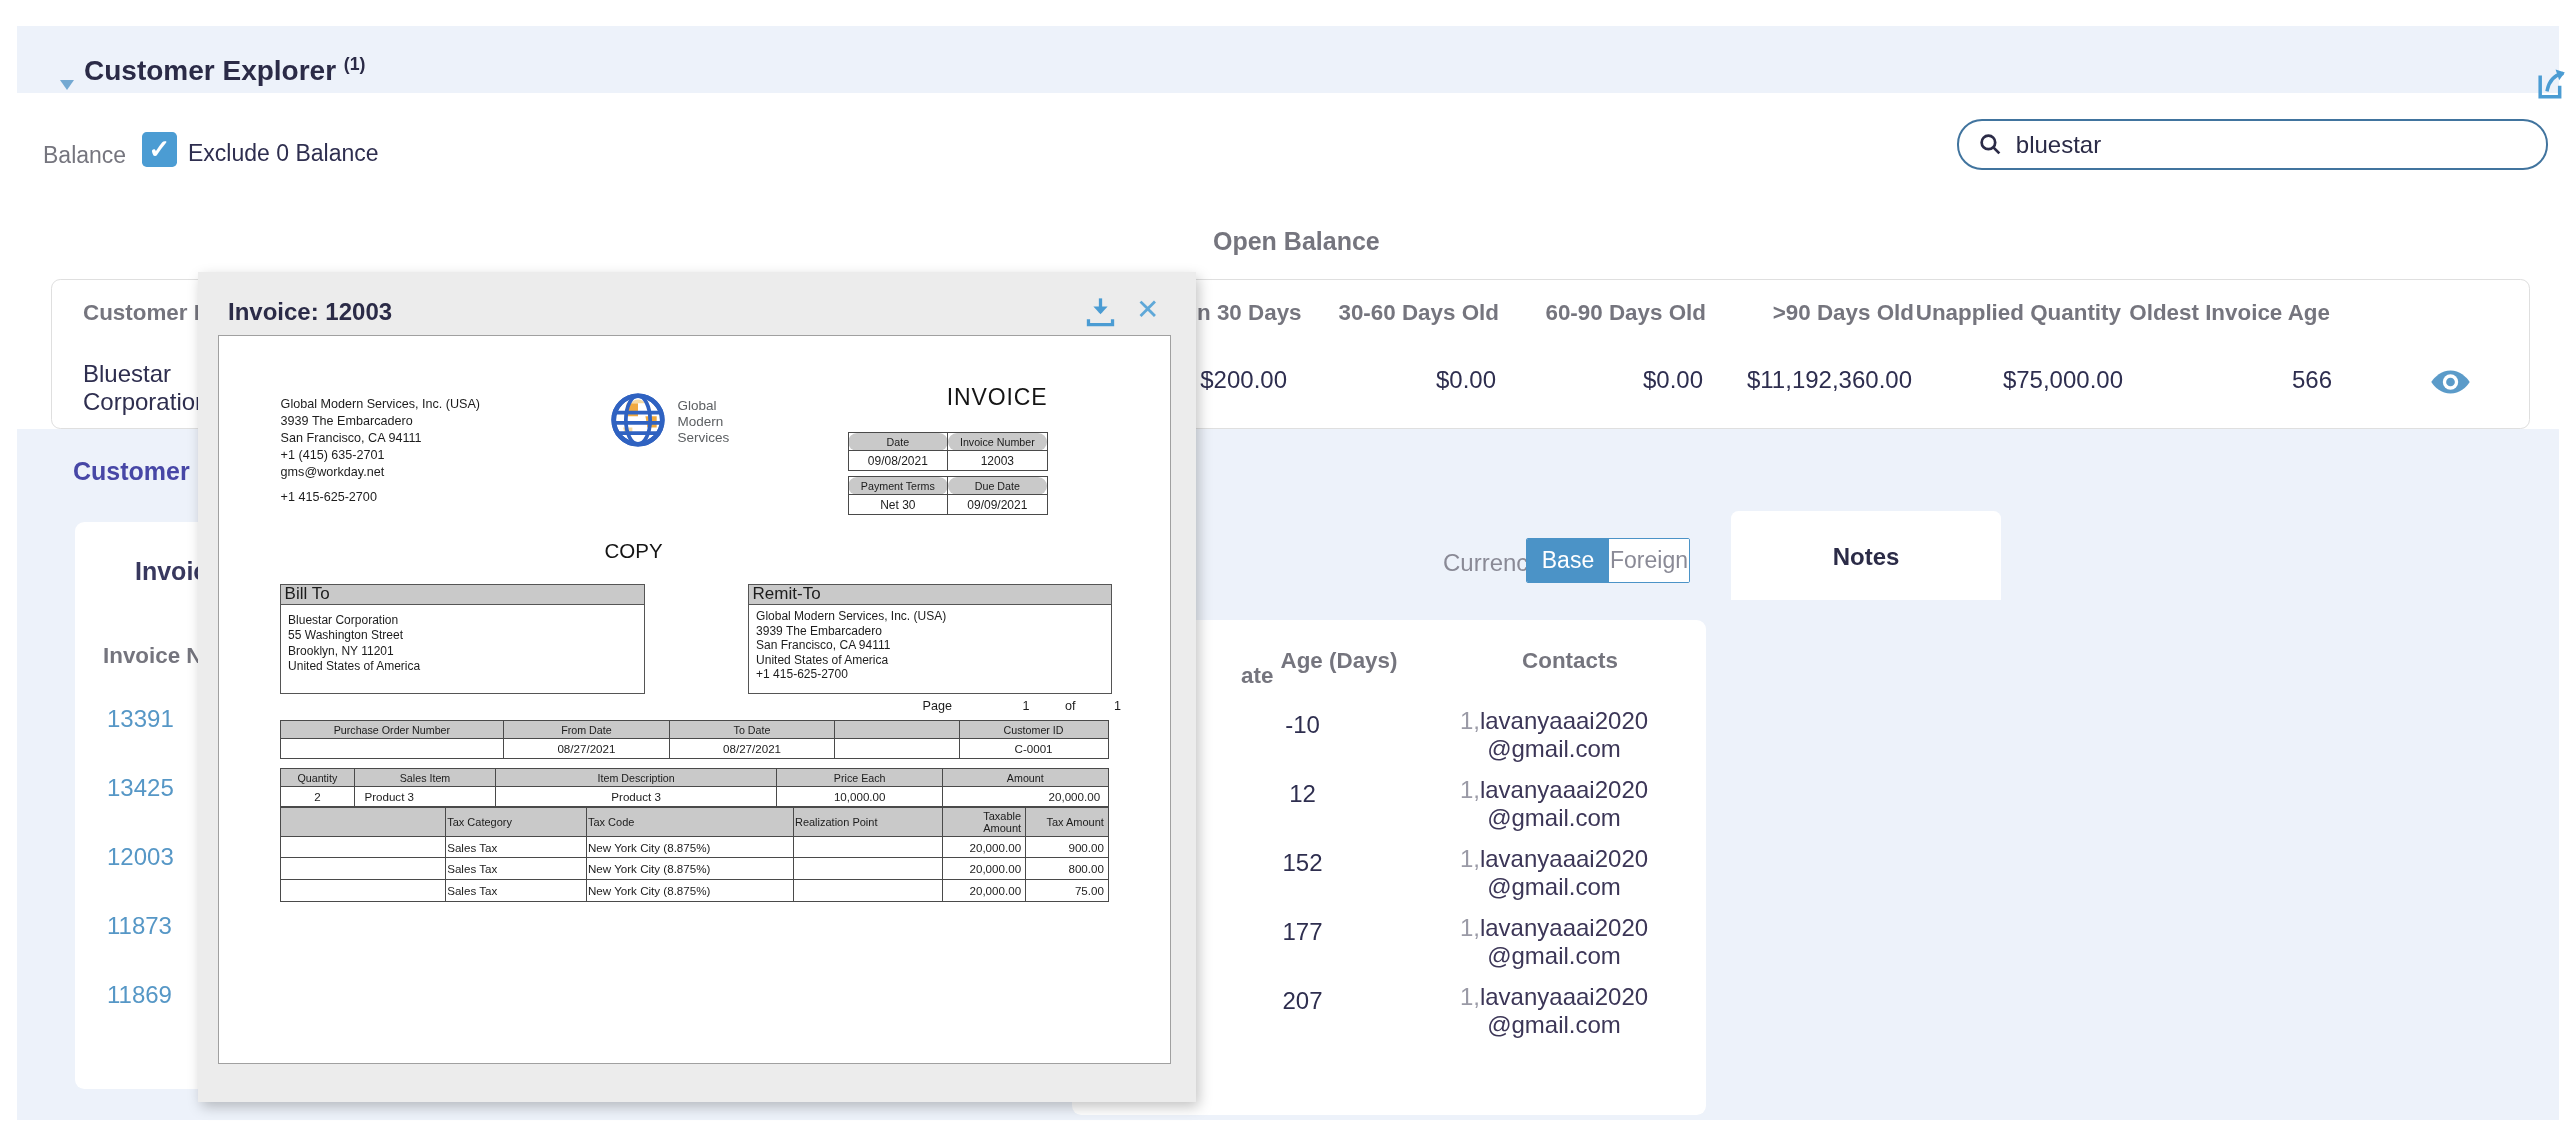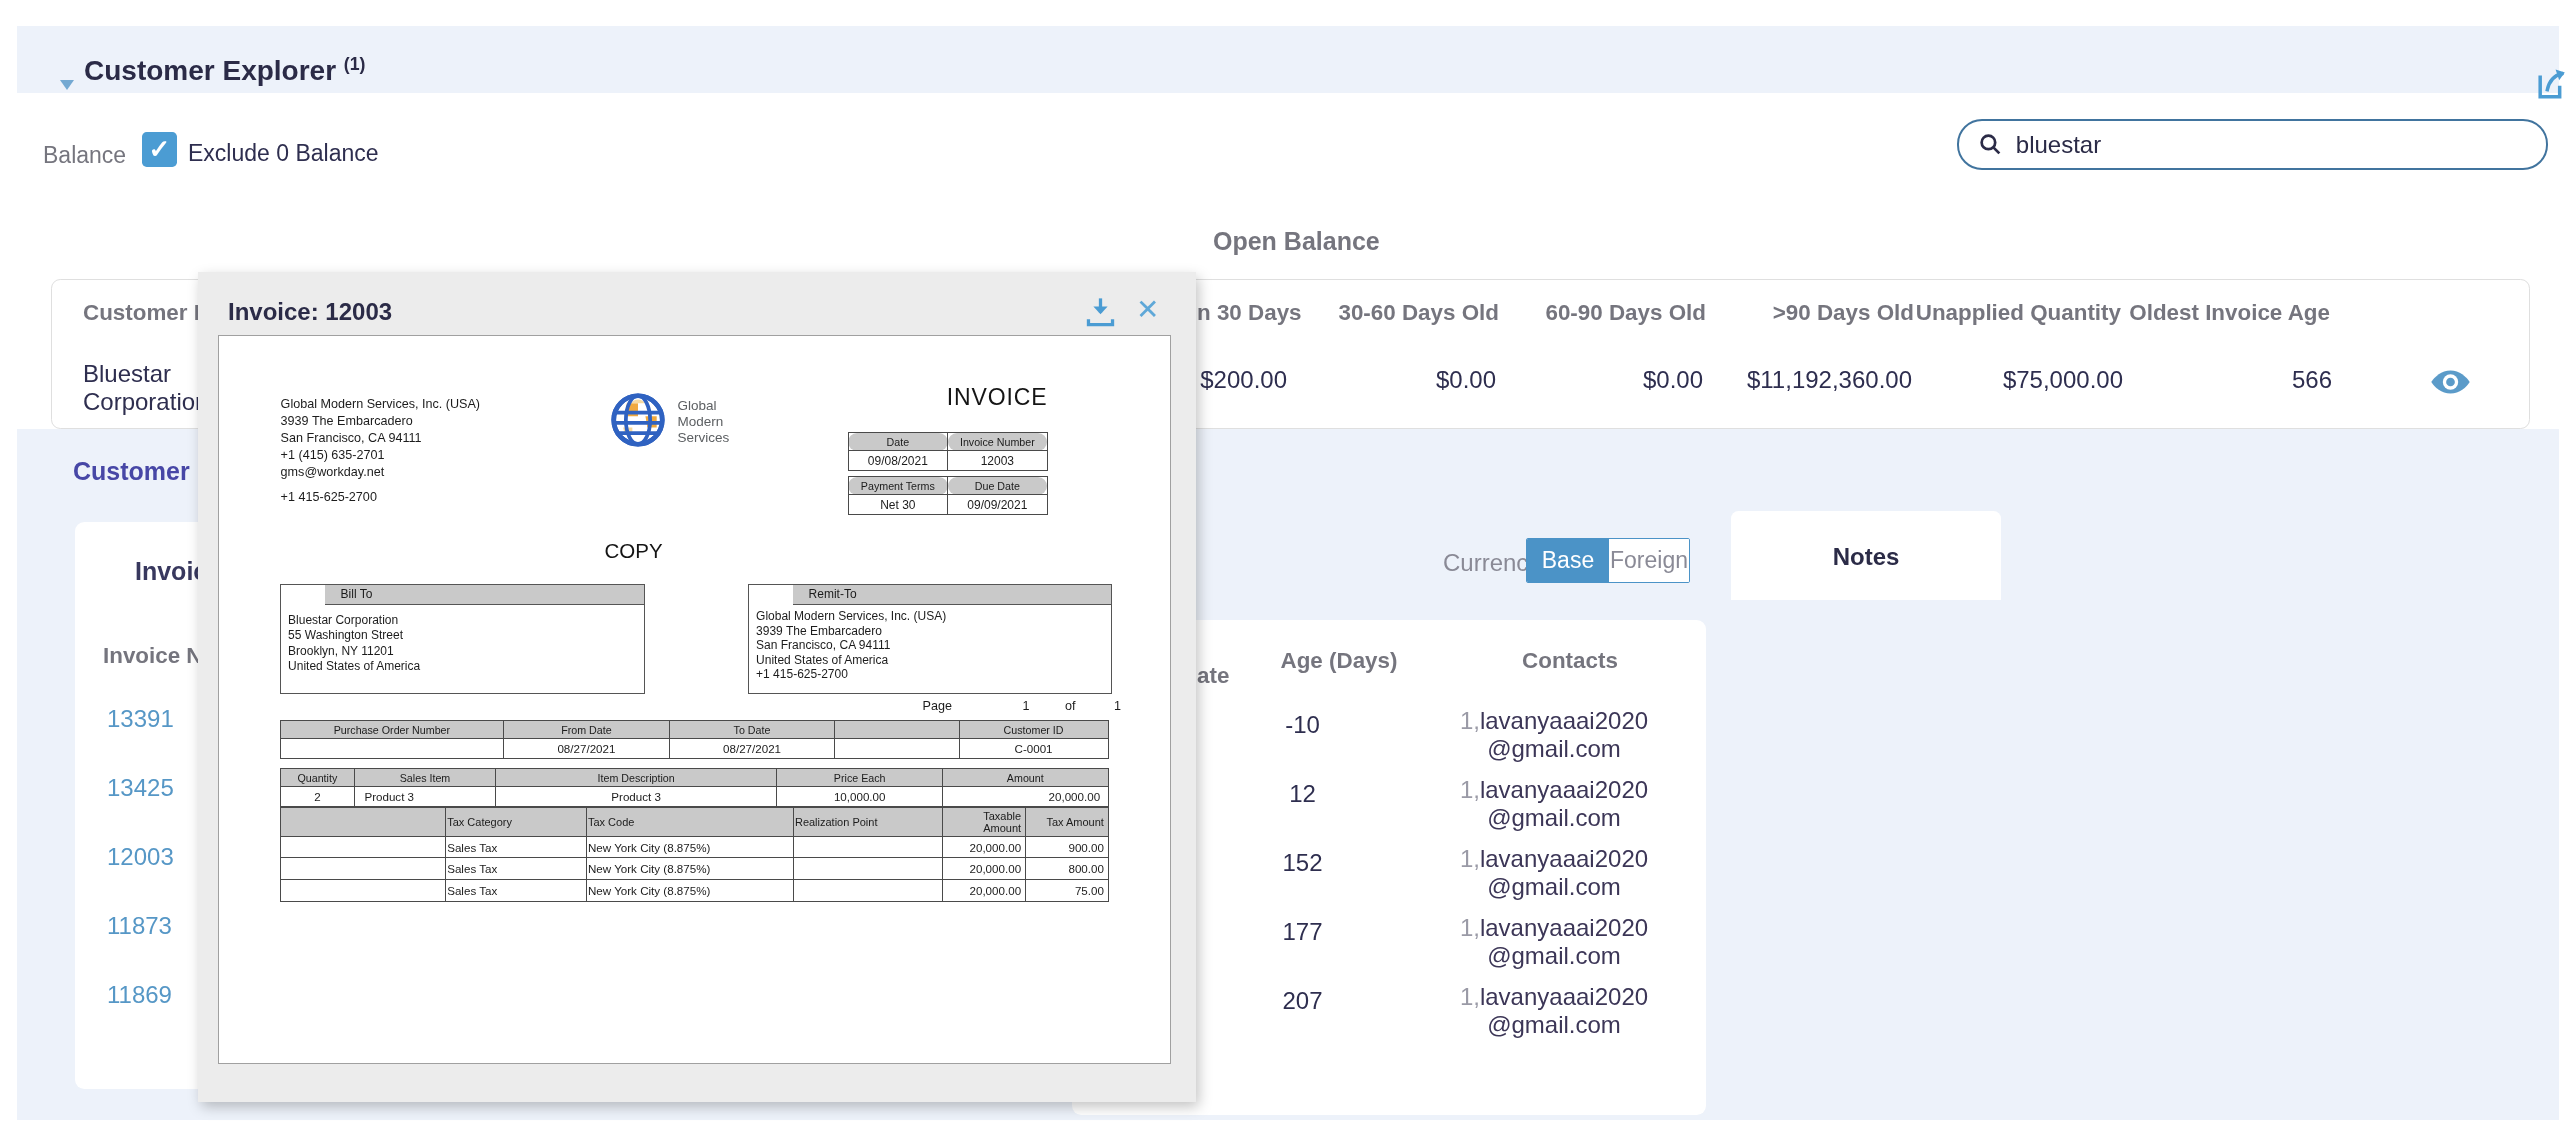--- a/index.html
+++ b/index.html
@@ -60,22 +60,22 @@
   table.doc-t th{background:#c9c9c9;font-weight:normal;border:0.9px solid #4a4a4a;}
   table.doc-t td{border:0.9px solid #4a4a4a;background:#fff;}
   .info-t th{font-size:10.7px;height:15px;text-align:center;border-radius:9px;}
   .info-t td{font-size:12px;height:17px;text-align:center;}
   .grid-t th{font-size:10.7px;height:15px;text-align:center;}
   .grid-t td{font-size:11.6px;height:17px;}
   .tax-t{border:1.4px solid #4a4a4a;}
   .tax-t th{font-size:11px;border:none;border-bottom:1.4px solid #4a4a4a;}
   .tax-t td{font-size:11.6px;border:none;height:18.6px;}
   .addr-box{border:1.4px solid #555;}
-  .addr-head{background:#c9c9c9;border-bottom:1.4px solid #555;font-size:12px;
-             height:18.6px;line-height:18.6px;padding-left:16px;margin-left:44px;}
+  .addr-head{background:#c9c9c9;border-bottom:1.4px solid #555;font-size:17px;
+             height:18.6px;line-height:18.6px;padding-left:4px;}
   .addr-body{padding:8.4px 7.5px;font-size:12px;line-height:15.4px;}
   .copy{font-size:20.5px;color:#141414;}
   .x-btn{color:#5fa8d8;font-size:28px;line-height:28px;cursor:pointer;}
 </style>
 </head>
 <body>
 
 <div class="screen">
 
   <div class="abs band" style="left:17px;top:26px;width:2542px;height:67px;">
@@ -146,21 +146,21 @@
       <div class="abs nowrap" style="left:60px;top:35px;font-size:25px;font-weight:bold;color:#38385e;">Invoices</div>
       <div class="abs colhead nowrap" style="left:28px;top:121px;">Invoice Number</div>
       <div class="abs inv-link nowrap" style="left:32px;top:183px;">13391</div>
       <div class="abs inv-link nowrap" style="left:32px;top:252px;">13425</div>
       <div class="abs inv-link nowrap" style="left:32px;top:321px;">12003</div>
       <div class="abs inv-link nowrap" style="left:32px;top:390px;">11873</div>
       <div class="abs inv-link nowrap" style="left:32px;top:459px;">11869</div>
     </div>
 
     <div class="abs card" style="left:1055px;top:191px;width:634px;height:495px;">
-      <div class="abs colhead nowrap" style="left:125px;top:43px;">ate</div>
+      <div class="abs colhead nowrap" style="left:125px;top:43px;padding-left:44px;">ate</div>
       <div class="abs colhead center nowrap" style="left:174px;top:28px;width:186px;">Age (Days)</div>
       <div class="abs colhead center nowrap" style="left:405px;top:28px;width:186px;">Contacts</div>
 
       <div class="abs cellval center" style="left:149px;top:91px;width:163px;">-10</div>
       <div class="abs cellval center" style="left:149px;top:160px;width:163px;">12</div>
       <div class="abs cellval center" style="left:149px;top:229px;width:163px;">152</div>
       <div class="abs cellval center" style="left:149px;top:298px;width:163px;">177</div>
       <div class="abs cellval center" style="left:149px;top:367px;width:163px;">207</div>
 
       <div class="abs cellval center" style="left:342px;top:87px;width:280px;line-height:28px;">

